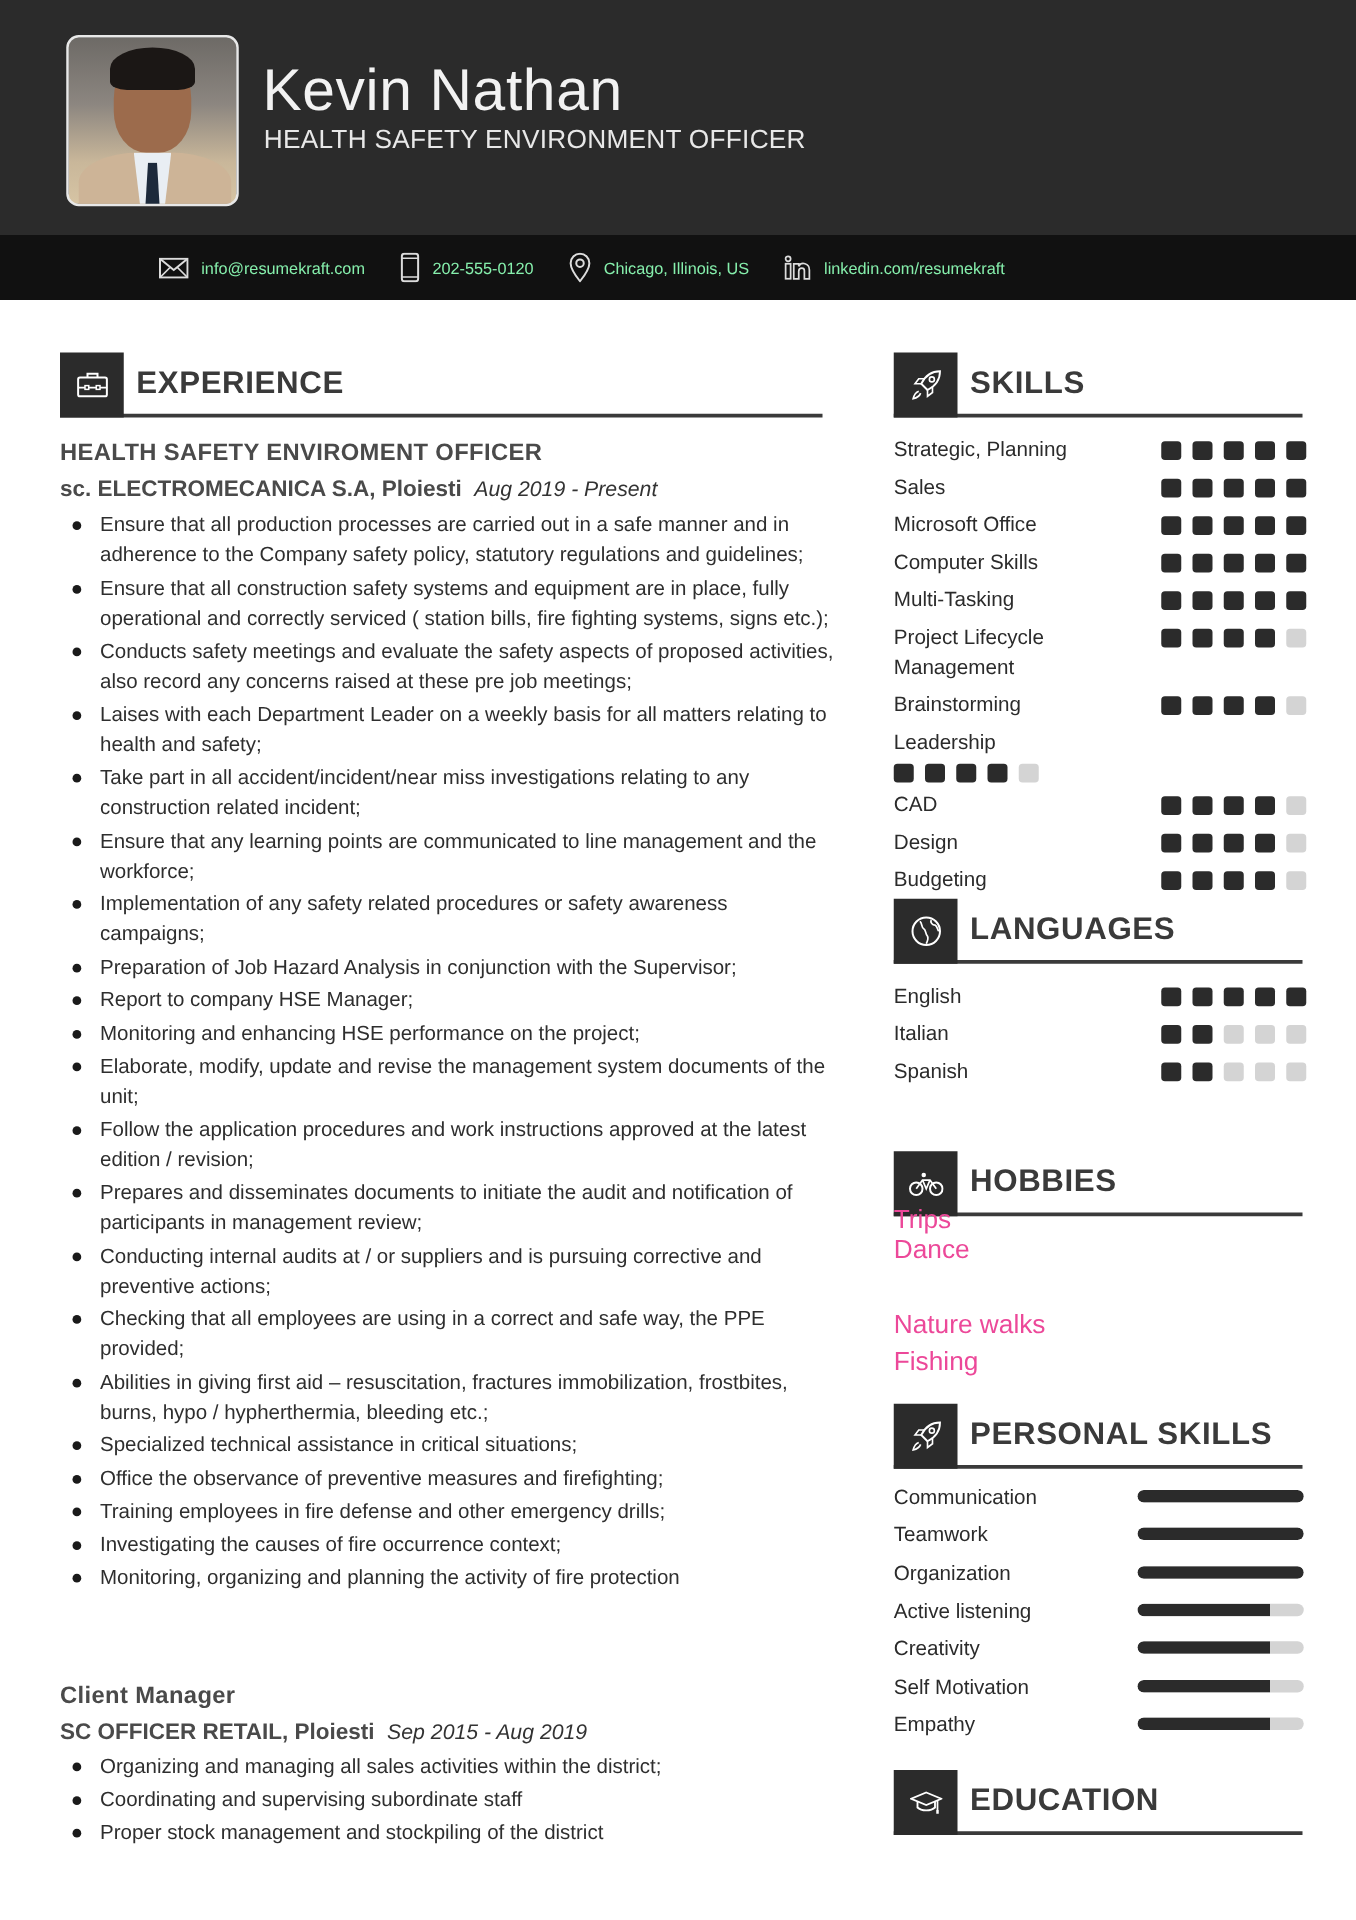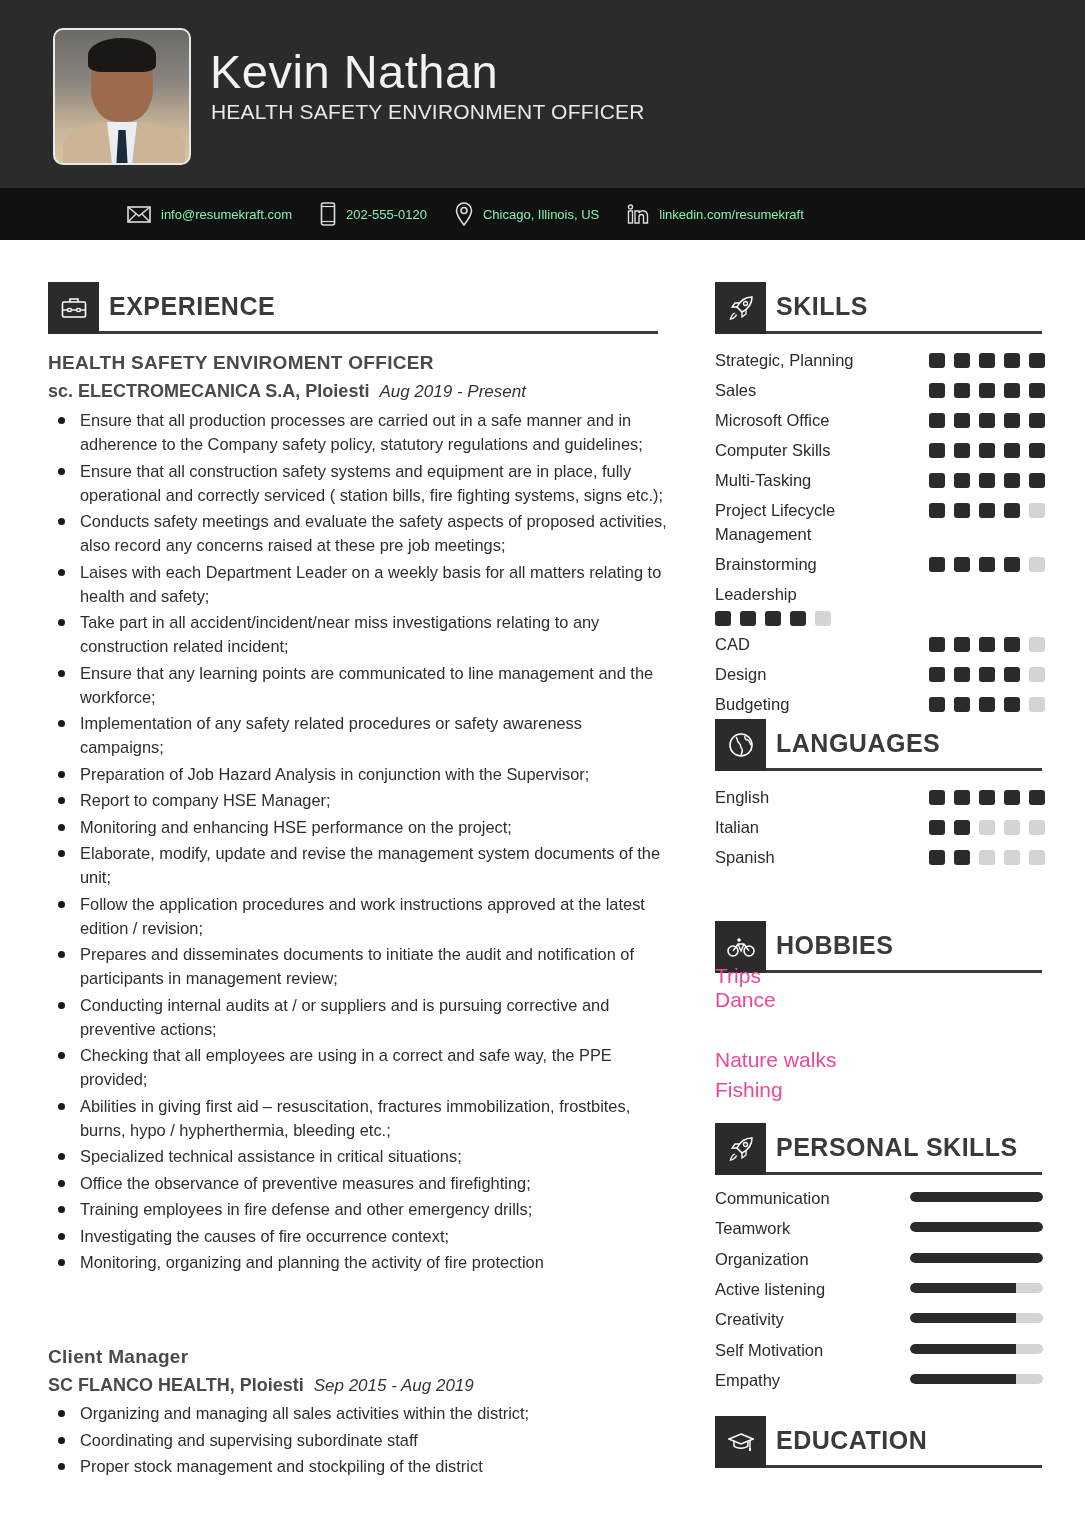--- a/index.html
+++ b/index.html
@@ -133,21 +133,21 @@
   <li>Abilities in giving first aid – resuscitation, fractures immobilization, frostbites, burns, hypo / hypherthermia, bleeding etc.;</li>
   <li>Specialized technical assistance in critical situations;</li>
   <li>Office the observance of preventive measures and firefighting;</li>
   <li>Training employees in fire defense and other emergency drills;</li>
   <li>Investigating the causes of fire occurrence context;</li>
   <li>Monitoring, organizing and planning the activity of fire protection</li>
 </ul>
 
 <div class="job-title" style="top:1346px;">Client Manager</div>
 <div class="job-company" style="top:1375px;">
-  <span>SC FLANCO HEALTH, Ploiesti</span><span class="job-dates">Sep 2015  -  Aug 2019</span>
+  <span>SC OFFICER RETAIL, Ploiesti</span><span class="job-dates">Sep 2015  -  Aug 2019</span>
 </div>
 <ul class="bullets" style="top:1401px;">
   <li>Organizing and managing all sales activities within the district;</li>
   <li>Coordinating and supervising subordinate staff</li>
   <li>Proper stock management and stockpiling of the district</li>
 </ul>
 
 <div class="section-head" style="left:715px; top:282px; width:327px;">
   <div class="icon-box">
     <svg width="26" height="26" viewBox="0 0 26 26">

